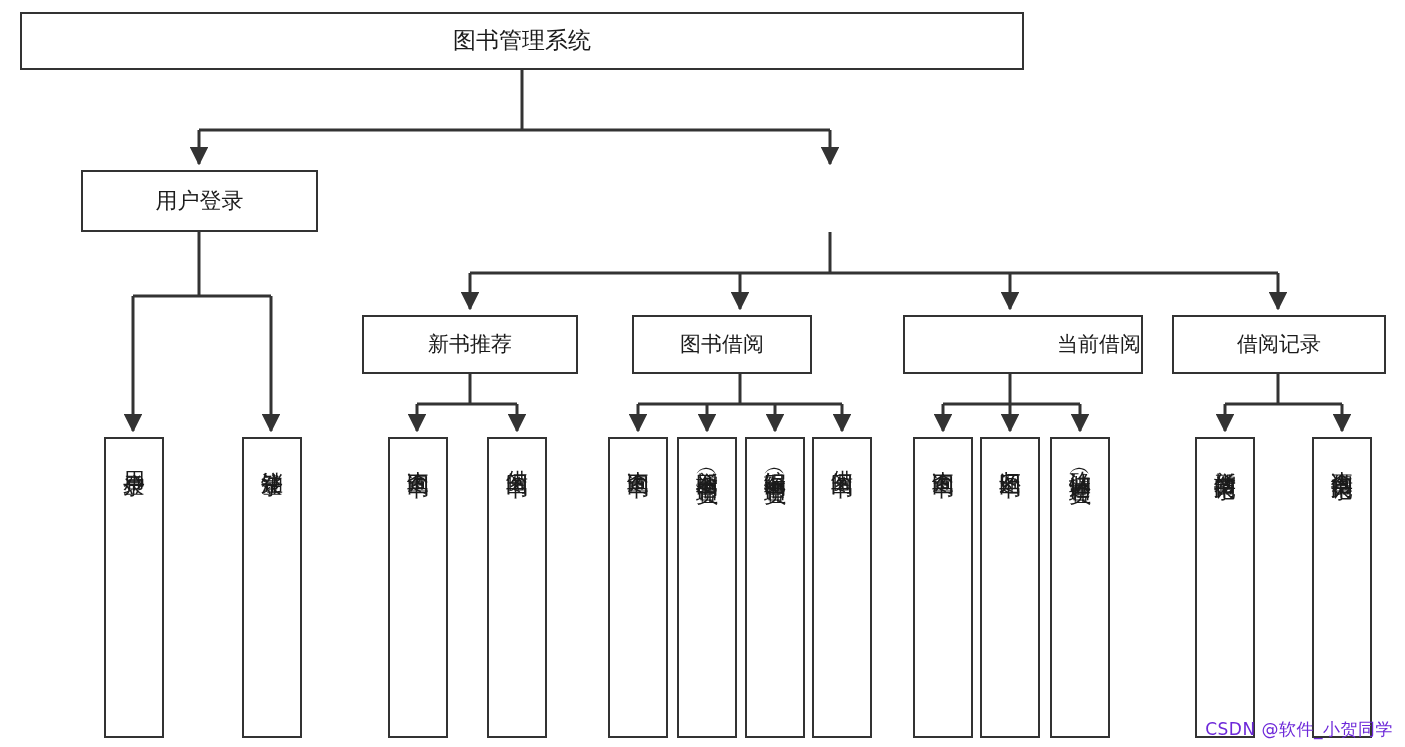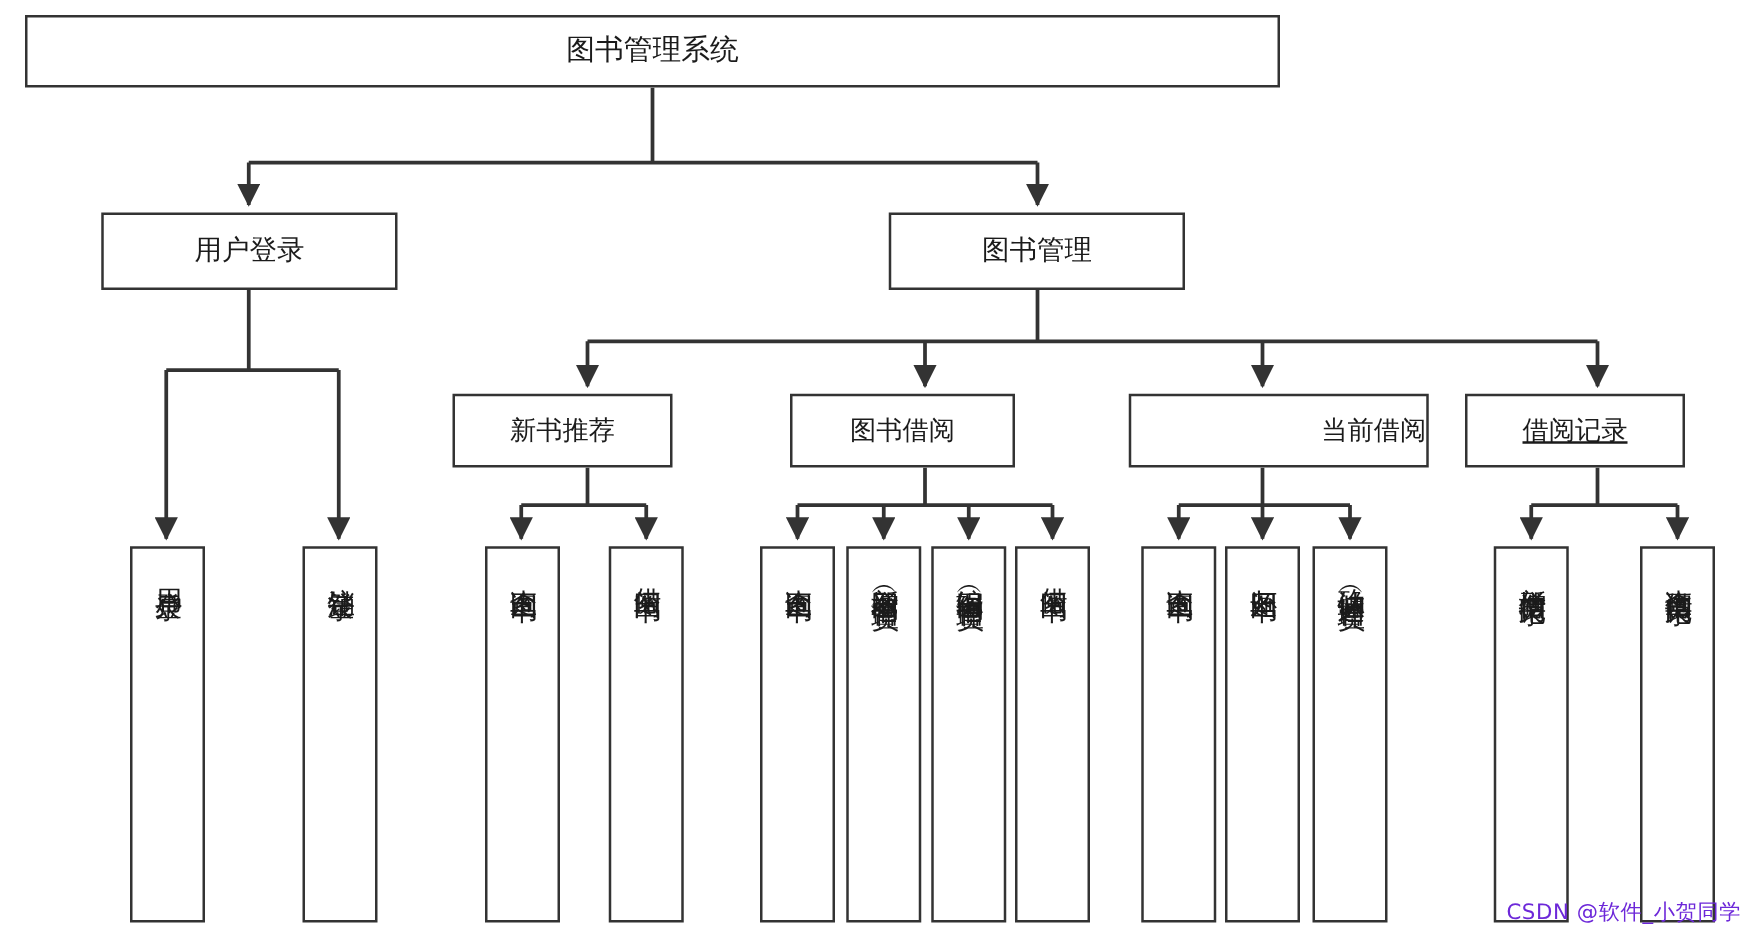--- a/index.html
+++ b/index.html
@@ -131,34 +131,31 @@
     </g>
   </svg>
 
   <div class="node horiz root" style="left:20px;  top:12px;  width:1004px; height:58px;">
     <span class="lbl">图书管理系统</span>
   </div>
 
   <div class="node horiz tier2" style="left:81px;  top:170px; width:237px; height:62px;">
     <span class="lbl">用户登录</span>
   </div>
-  <div class="node horiz tier2" style="left:711px; top:170px; width:237px; height:62px;">
-    <span class="lbl">图书管理</span>
-  </div>
-
-  <div class="node horiz tier3" style="left:362px;  top:315px; width:176px; height:59px;">
+
+  <div class="node horiz tier3" style="left:362px;  top:315px; width:216px; height:59px;">
     <span class="lbl">新书推荐</span>
   </div>
   <div class="node horiz tier3" style="left:632px;  top:315px; width:180px; height:59px;">
     <span class="lbl">图书借阅</span>
   </div>
   <div class="node horiz tier3" style="left:903px;  top:315px; width:240px; height:59px;justify-content:flex-end;">
     <span class="lbl">当前借阅</span>
   </div>
-  <div class="node horiz tier3" style="left:1172px; top:315px; width:176px; height:59px;text-decoration:underline;">
+  <div class="node horiz tier3" style="left:1172px; top:315px; width:214px; height:59px;">
     <span class="lbl">借阅记录</span>
   </div>
 
   <div class="node leaf" style="left:104px; top:437px; width:60px; height:301px;">
     <span class="lbl">用户登录</span>
   </div>
   <div class="node leaf" style="left:242px; top:437px; width:60px; height:301px;">
     <span class="lbl">注销登录</span>
   </div>
 

